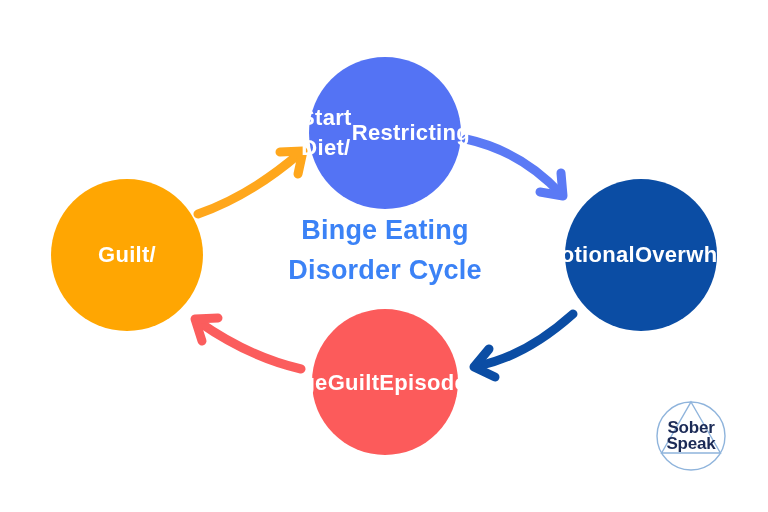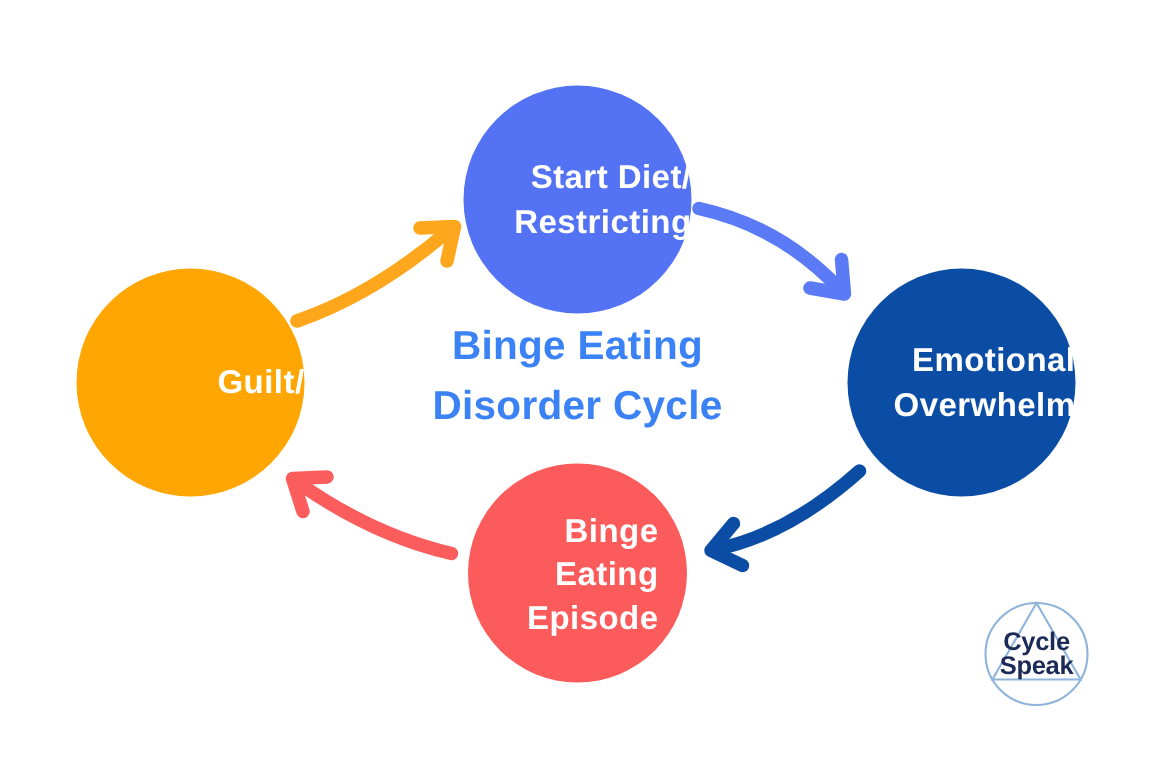--- a/index.html
+++ b/index.html
@@ -16,22 +16,22 @@
     overflow: hidden;
   }
   .canvas svg {
     position: absolute;
     left: 0;
     top: 0;
   }
   .node-label {
     position: absolute;
     display: flex;
-    flex-direction: column;
-    align-items: flex-end;
+    flex-direction: row;
+    align-items: center;
     justify-content: center;
     text-align: center;
     color: #ffffff;
     font-weight: bold;
     font-size: 22px;
     line-height: 30px;
     letter-spacing: 0.3px;
   }
   .node-label.three-line {
     line-height: 29px;
@@ -108,31 +108,31 @@
     <div>Restricting</div>
   </div>
 
   <div class="node-label" style="left:565px; top:179px; width:152px; height:152px;">
     <div>Emotional</div>
     <div>Overwhelm</div>
   </div>
 
   <div class="node-label three-line" style="left:293px; top:309px; width:146px; height:146px;">
     <div>Binge</div>
-    <div>Eating</div>
+    <div>Guilt</div>
     <div>Episode</div>
   </div>
 
   <div class="node-label" style="left:51px; top:179px; width:152px; height:152px;gap:45px;">
     <div>Guilt/</div>
   </div>
 
   <div class="diagram-title">
     <div>Binge Eating</div>
     <div>Disorder Cycle</div>
   </div>
 
   <div class="logo-text">
-    <div>Cycle</div>
+    <div>Sober</div>
     <div>Speak</div>
   </div>
 
 </div>
 
 </body></html>

